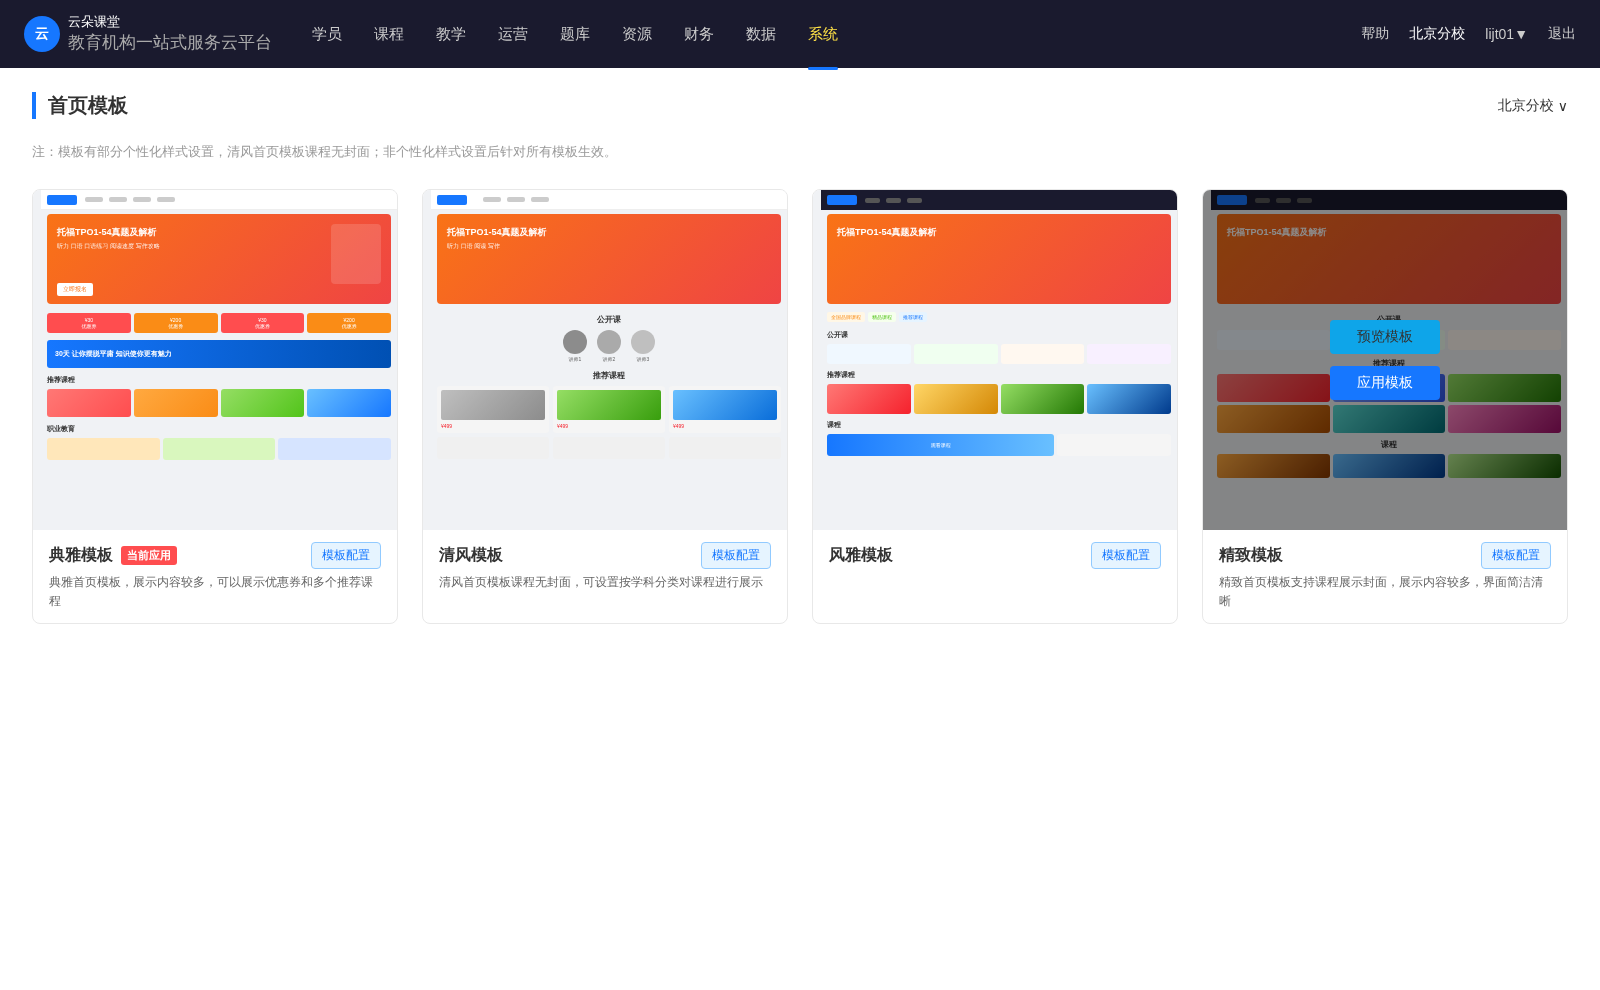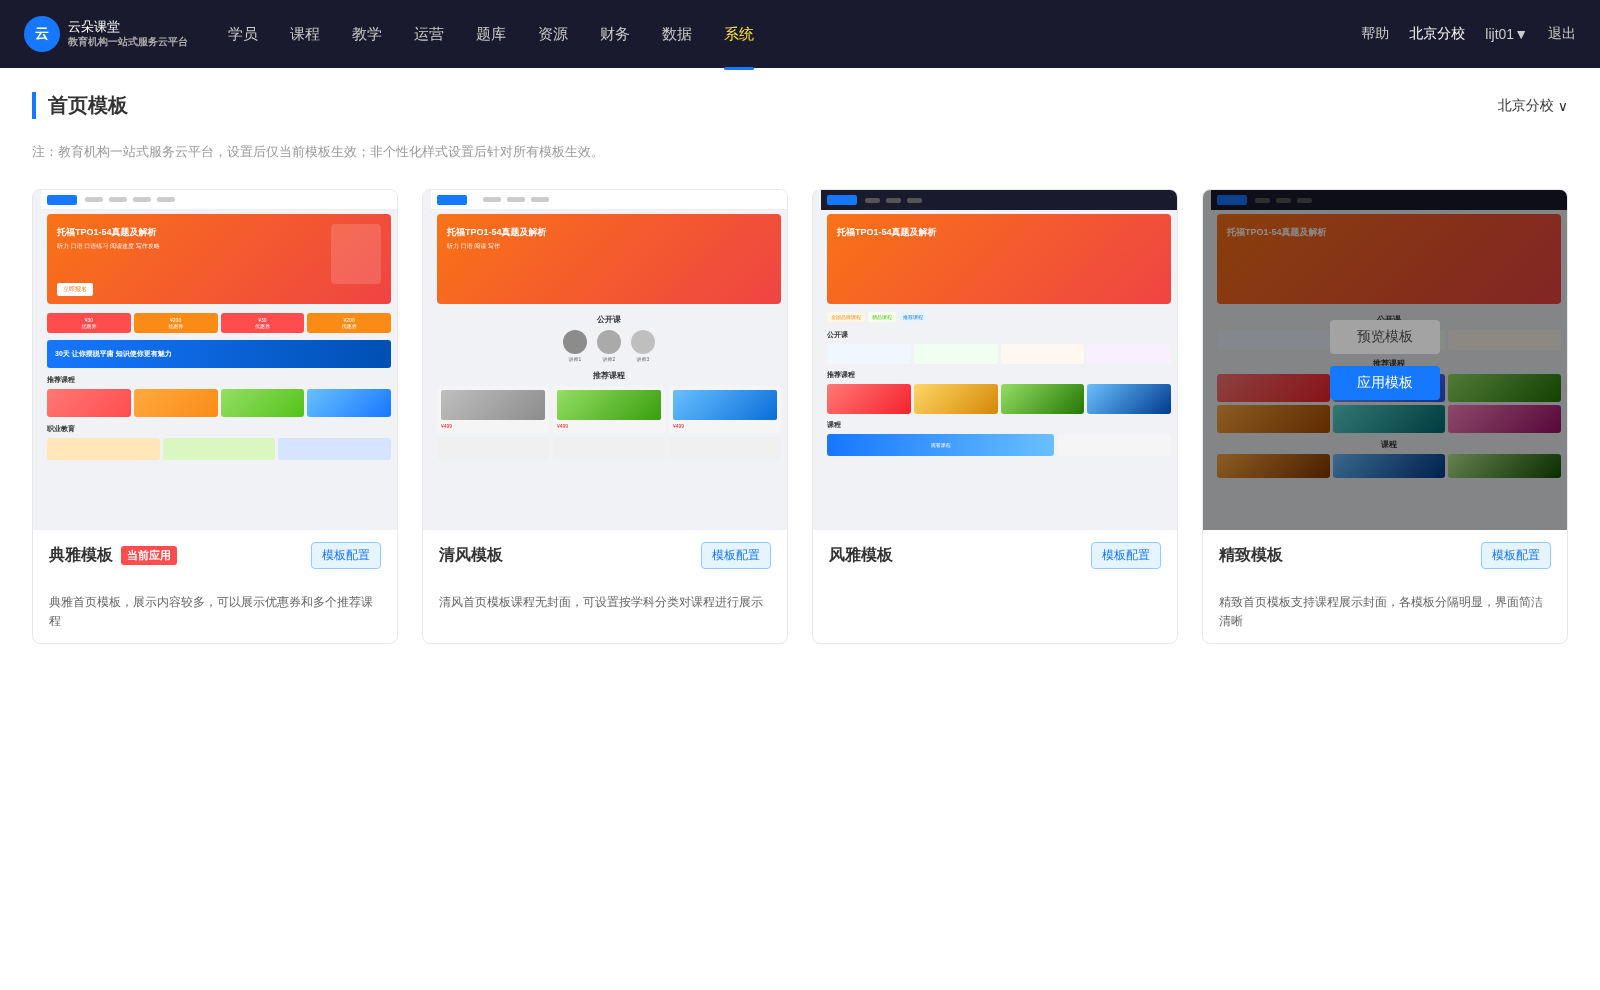--- a/index.html
+++ b/index.html
@@ -21,21 +21,21 @@
       margin-right: 40px;
     }
     .logo-icon {
       width: 36px; height: 36px;
       background: #1677ff;
       border-radius: 50%;
       display: flex; align-items: center; justify-content: center;
       color: white; font-size: 14px; font-weight: bold;
     }
     .logo-text { color: white; font-size: 13px; line-height: 1.3; }
-    .logo-sub { color: #aaa; font-size: 10px; font-weight: bold; }
+    .logo-sub { color: #aaa; font-size: 17px; }
     .nav-items {
       display: flex; gap: 32px; flex: 1;
     }
     .nav-item {
       color: #ccc;
       font-size: 15px;
       cursor: pointer;
       padding: 4px 0;
       position: relative;
     }
@@ -166,32 +166,32 @@
     }
     .overlay-btn {
       padding: 8px 24px;
       border-radius: 4px;
       font-size: 14px;
       cursor: pointer;
       border: none;
       min-width: 110px;
       text-align: center;
     }
-    .overlay-preview { background: #a3a3a3; color: #333; }
+    .overlay-preview { background: #0ea5e9; color: #333; }
     .overlay-apply { background: #1677ff; color: white; }
 
     
     .template-footer {
       padding: 12px 16px;
     }
     .template-name-row {
       display: flex;
       align-items: center;
       justify-content: space-between;
-      margin-bottom: 24px;
+      margin-bottom: 4px;
     }
     .template-name {
       font-size: 16px;
       font-weight: 600;
       color: #333;
       display: flex; align-items: center; gap: 8px;
     }
     .badge-current {
       background: #ff4d4f;
       color: white;
@@ -255,21 +255,21 @@
 
   <div class="page-header">
     <h1 class="page-title">首页模板</h1>
     <div class="school-selector">
       <span>北京分校</span>
       <span> ∨</span>
     </div>
   </div>
 
 
-  <p class="note">注：教育机构一站式服务云平台，设置后仅当前模板生效；非个性化样式设置后针对所有模板生效。</p>
+  <p class="note">注：模板有部分个性化样式设置，清风首页模板课程无封面；非个性化样式设置后针对所有模板生效。</p>
 
   <div class="templates-grid">
 
     <div class="template-card">
       <div class="template-preview">
         <div class="mini-site">
           <div class="t1-nav">
             <div style="width:30px;height:10px;background:#1677ff;border-radius:2px;"></div>
             <div style="display:flex;gap:6px;flex:1;">
               <div style="width:18px;height:5px;background:#ccc;border-radius:2px;"></div>
@@ -493,18 +493,18 @@
           <button class="overlay-btn overlay-apply">应用模板</button>
         </div>
       </div>
       <div class="template-footer">
         <div class="template-name-row">
           <div class="template-name">
             <span>精致模板</span>
           </div>
           <button class="btn-config">模板配置</button>
         </div>
-        <p class="template-desc">精致首页模板支持课程展示封面，各模板分隔明显，界面简洁清晰</p>
+        <p class="template-desc">精致首页模板支持课程展示封面，展示内容较多，界面简洁清晰</p>
       </div>
     </div>
 
   </div>
 </div>
 
 </body></html>

